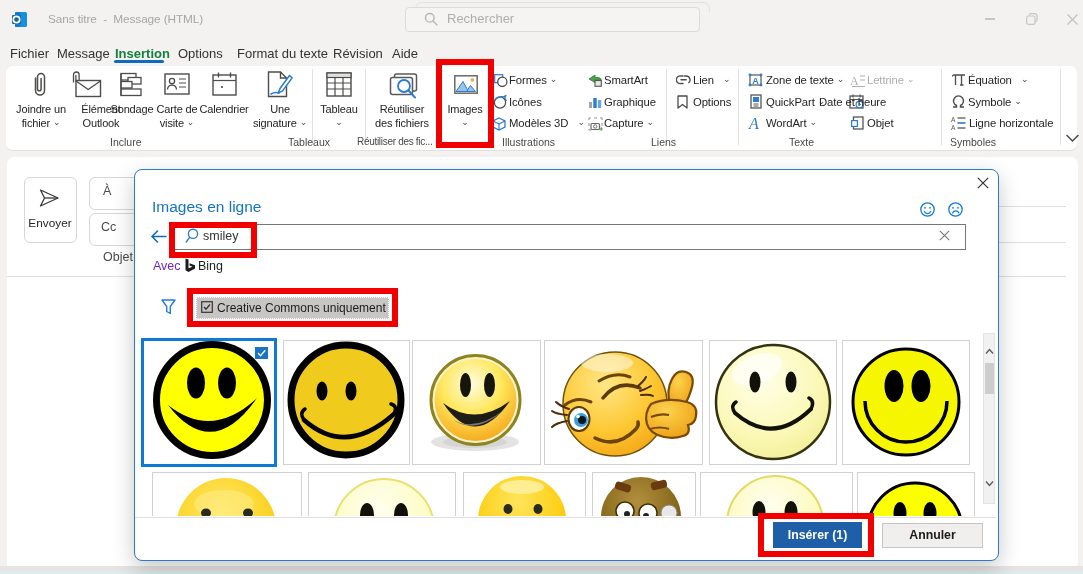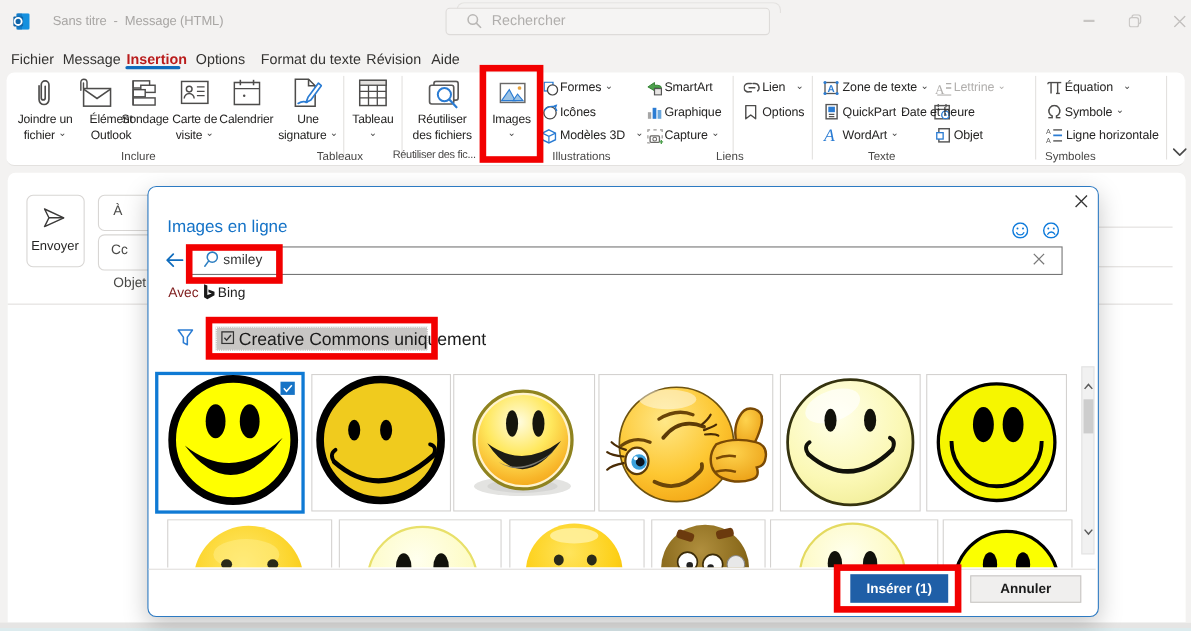--- a/index.html
+++ b/index.html
@@ -51,21 +51,21 @@
   <svg class="abs" style="left:1026px;top:13px" width="12" height="12" viewBox="0 0 12 12">
     <rect x="0.6" y="3" width="8.4" height="8.4" rx="2" fill="none" stroke="#c9c7c5" stroke-width="1.2"></rect>
     <path d="M3.2 3 v-0.8 a1.6 1.6 0 0 1 1.6 -1.6 h4 a2.2 2.2 0 0 1 2.2 2.2 v4 a1.6 1.6 0 0 1 -1.6 1.6 H9" fill="none" stroke="#c9c7c5" stroke-width="1.2"></path>
   </svg>
   <svg class="abs" style="left:1067px;top:14px" width="11" height="11" viewBox="0 0 11 11">
     <path d="M0.5 0.5 L10.5 10.5 M10.5 0.5 L0.5 10.5" stroke="#c2c0be" stroke-width="1.2"></path>
   </svg>
 
   <div class="abs tab" style="left:10px;">Fichier</div>
   <div class="abs tab" style="left:57px;">Message</div>
-  <div class="abs tab" style="left:115px;font-weight:600;color:#b91c1c;">Insertion</div>
+  <div class="abs tab" style="left:115px;font-weight:600;color:#15803d;">Insertion</div>
   <div class="abs tab" style="left:178px;">Options</div>
   <div class="abs tab" style="left:237px;">Format du texte</div>
   <div class="abs tab" style="left:333px;">Révision</div>
   <div class="abs tab" style="left:392px;">Aide</div>
   <div class="abs" style="left:114px;top:60px;width:50px;height:2.5px;background:#0f6cbd;border-radius:2px;"></div>
 
   <div class="abs" id="ribbon"></div>
   <div class="abs" id="ribbon-content" style="left:0px;top:66px;width:1083px;height:84px;">
 
     <div class="abs rsep" style="left:312px;"></div>
@@ -309,35 +309,35 @@
     <div class="abs" style="left:37px;top:55px;width:793px;height:24px;border:1px solid #767676;background:#fff;"></div>
     <svg class="abs" style="left:51px;top:59px" width="14" height="16" viewBox="0 0 14 16">
       <circle cx="8" cy="5.8" r="4.6" fill="none" stroke="#2e7fc2" stroke-width="1.4"></circle>
       <path d="M4.6 9.4 L1.2 14" stroke="#2e7fc2" stroke-width="1.4" stroke-linecap="round"></path>
     </svg>
     <div class="abs" style="left:69px;top:60px;font-size:12.5px;color:#333;">smiley</div>
     <svg class="abs" style="left:805px;top:61px" width="11" height="11" viewBox="0 0 11 11">
       <path d="M0.8 0.8 L10.2 10.2 M10.2 0.8 L0.8 10.2" stroke="#7a7a7a" stroke-width="1.1"></path>
     </svg>
 
-    <div class="abs" style="left:19px;top:90px;font-size:12.5px;color:#7f1d1d;">Avec</div>
+    <div class="abs" style="left:19px;top:90px;font-size:12.5px;color:#6d28d9;">Avec</div>
     <svg class="abs" style="left:50px;top:89px" width="12" height="15" viewBox="0 0 12 15">
       <path d="M1.5 0.5 L4.5 1.6 V10.2 L8.5 8.8 L5.5 7.6 V5.2 L11 7.2 V10.4 L4.5 14 L1.5 12.3 Z" fill="#1b1b1b"></path>
     </svg>
     <div class="abs" style="left:64px;top:90px;font-size:12.5px;color:#222;">Bing</div>
 
     <svg class="abs" style="left:27px;top:130px" width="15" height="16" viewBox="0 0 15 16">
       <path d="M1 1 H14 L9.3 7.5 V14.5 L5.7 12.5 V7.5 Z" fill="none" stroke="#2b7cd3" stroke-width="1.4" stroke-linejoin="round"></path>
     </svg>
     <div class="abs" style="left:62px;top:128px;width:191px;height:20px;background:#c8c6c4;border:1px dotted #fff;"></div>
     <svg class="abs" style="left:67px;top:132px" width="12" height="12" viewBox="0 0 12 12">
       <rect x="0.7" y="0.7" width="10.6" height="10.6" fill="none" stroke="#333" stroke-width="1.2"></rect>
       <path d="M3 6 L5 8.2 L9 3.5" fill="none" stroke="#333" stroke-width="1.3"></path>
     </svg>
-    <div class="abs" style="left:83px;top:132px;font-size:16px;color:#1b1b1b;">Creative Commons uniquement</div>
+    <div class="abs" style="left:83px;top:132px;font-size:12px;color:#1b1b1b;">Creative Commons uniquement</div>
 
     <div class="abs" style="left:7px;top:169px;width:136px;height:129px;background:#fff;border:3px solid #0f7ad4;box-sizing:border-box;"></div>
     <svg class="abs" style="left:10px;top:172px" width="130" height="123" viewBox="0 0 130 123">
       <circle cx="68" cy="59" r="55.5" fill="#ffff00" stroke="#000" stroke-width="7"></circle>
       <ellipse cx="52" cy="42" rx="9" ry="15.5" fill="#000"></ellipse>
       <ellipse cx="83" cy="42" rx="9" ry="15.5" fill="#000"></ellipse>
       <path d="M24 64 Q68 99 113 57 Q68 121 24 64 Z" fill="#000"></path>
     </svg>
     <div class="abs" style="left:121px;top:178px;width:13px;height:12px;background:#1774c6;"></div>
     <svg class="abs" style="left:121px;top:178px" width="13" height="12" viewBox="0 0 13 12">

